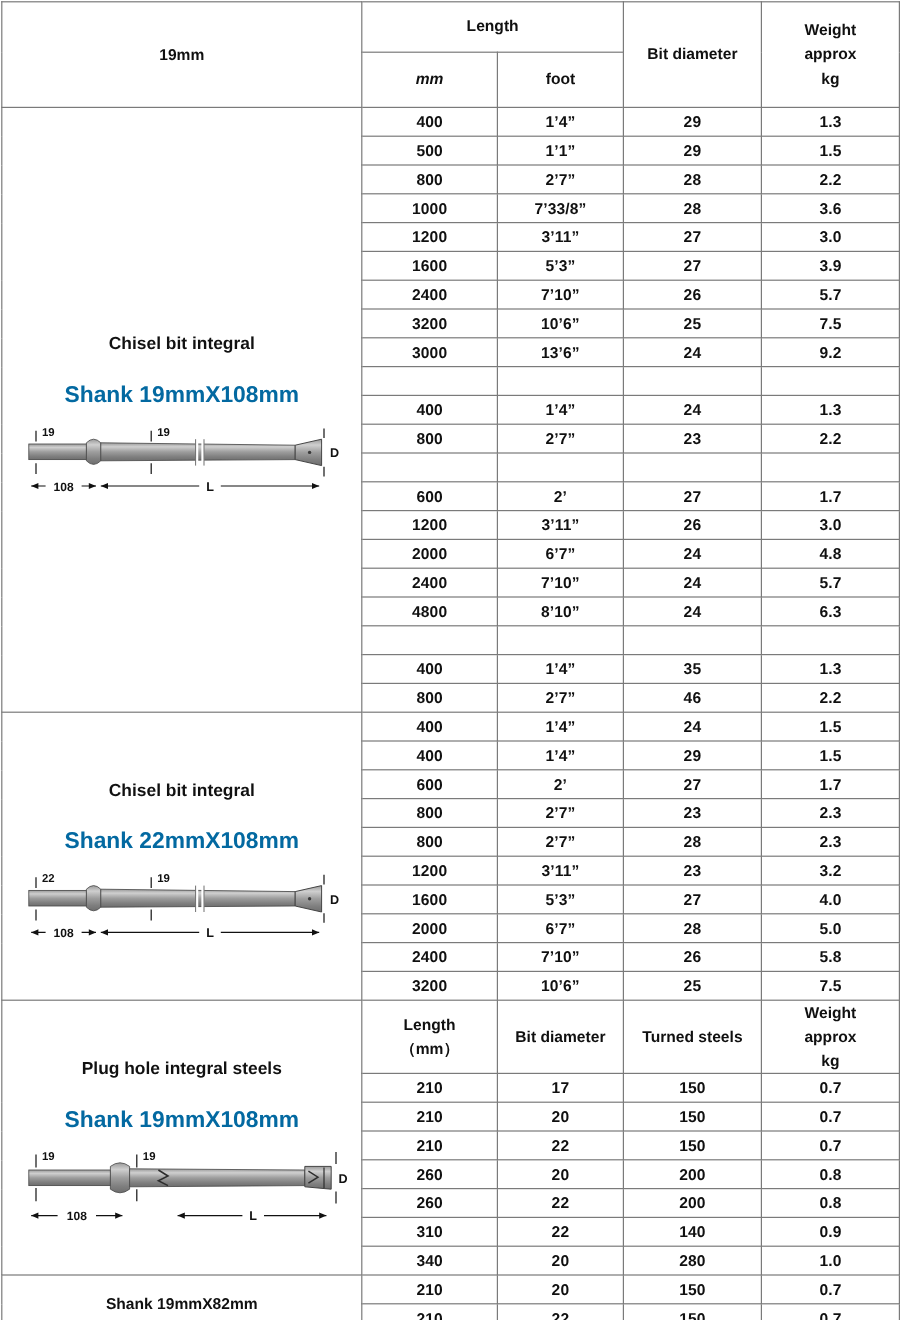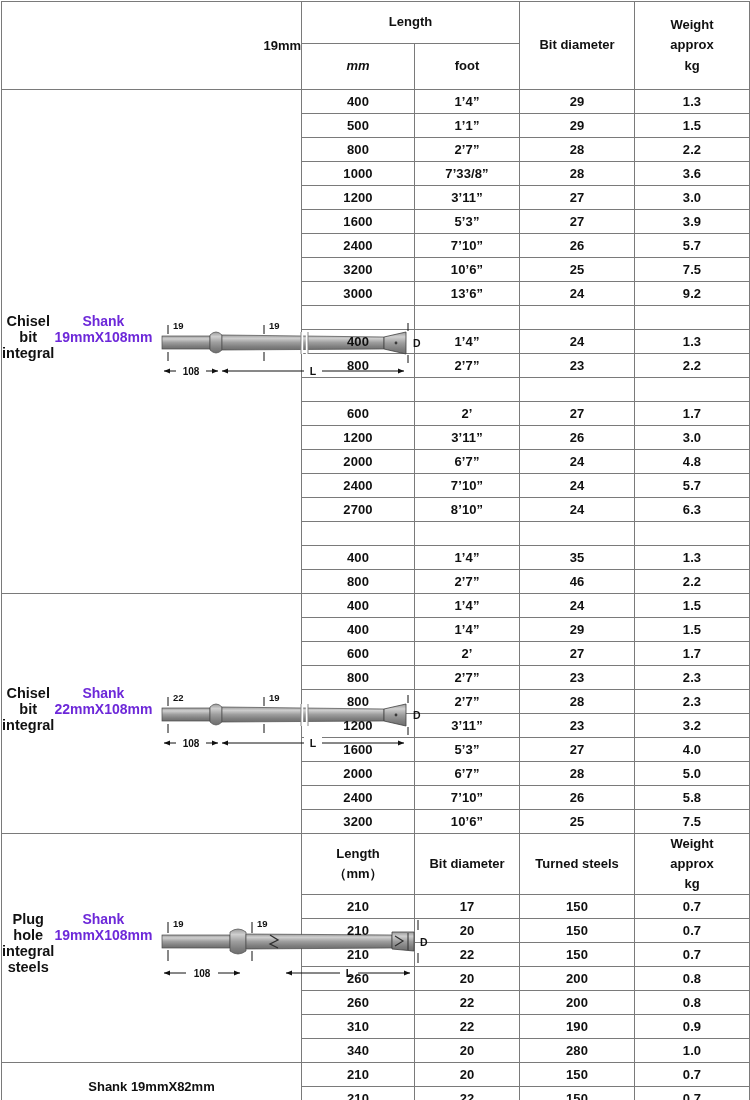--- a/index.html
+++ b/index.html
@@ -50,56 +50,56 @@
     height: 24px;
     font-size: 13px;
     font-weight: bold;
     letter-spacing: 0.1px;
   }
   td.blankrow { height: 24px; }
 
   
   .desc-wrap {
     display: flex;
-    flex-direction: row;
-    align-items: flex-start;
+    flex-direction: column;
+    align-items: center;
     justify-content: flex-start;
     padding-top: 14px;
     height: 100%;
   }
   .desc-title {
     font-size: 14.5px;
     font-weight: bold;
     color: #111;
     margin-bottom: 24px;
   }
   .desc-sub {
-    font-size: 14px;
+    font-size: 19px;
     font-weight: bold;
-    color: #6d28d9;
+    color: #0369a1;
     margin-bottom: 6px;
   }
   .dwg { display: block; }
   .lbl-cell { font-size: 13.5px; font-weight: bold; }
 </style>
 </head>
 <body>
 
 <div id="sheet">
   <table class="spec">
     <colgroup>
       <col class="c0">
         <col class="c1">
         <col class="c2">
         <col class="c3">
         <col class="c4">
     </colgroup>
     <tbody id="tbody">
         <tr>
-          <td class="title-cell" rowspan="2" style="height: 44px; text-align: right;">19mm</td>
+          <td class="title-cell" rowspan="2" style="height: 44px;">19mm</td>
           <td class="hdr" colspan="2" style="height: 42px;">Length</td>
           <td class="hdr" rowspan="2">Bit diameter</td>
           <td class="hdr" rowspan="2">
             <div>Weight</div>
             <div>approx</div>
             <div>kg</div>
           </td>
         </tr>
         <tr>
           <td class="hdr" style="height: 46px; font-style: italic;">mm</td>
@@ -248,21 +248,21 @@
           <td class="datacell">24</td>
           <td class="datacell">4.8</td>
         </tr>
         <tr>
           <td class="datacell">2400</td>
           <td class="datacell">7’10”</td>
           <td class="datacell">24</td>
           <td class="datacell">5.7</td>
         </tr>
         <tr>
-          <td class="datacell">2700</td>
+          <td class="datacell">4800</td>
           <td class="datacell">8’10”</td>
           <td class="datacell">24</td>
           <td class="datacell">6.3</td>
         </tr>
         <tr>
           <td class="blankrow"></td>
           <td class="blankrow"></td>
           <td class="blankrow"></td>
           <td class="blankrow"></td>
         </tr>
@@ -469,21 +469,21 @@
         </tr>
         <tr>
           <td class="datacell">260</td>
           <td class="datacell">22</td>
           <td class="datacell">200</td>
           <td class="datacell">0.8</td>
         </tr>
         <tr>
           <td class="datacell">310</td>
           <td class="datacell">22</td>
-          <td class="datacell">190</td>
+          <td class="datacell">140</td>
           <td class="datacell">0.9</td>
         </tr>
         <tr>
           <td class="datacell">340</td>
           <td class="datacell">20</td>
           <td class="datacell">280</td>
           <td class="datacell">1.0</td>
         </tr>
         <tr>
           <td rowspan="2" class="lbl-cell">Shank 19mmX82mm</td>

